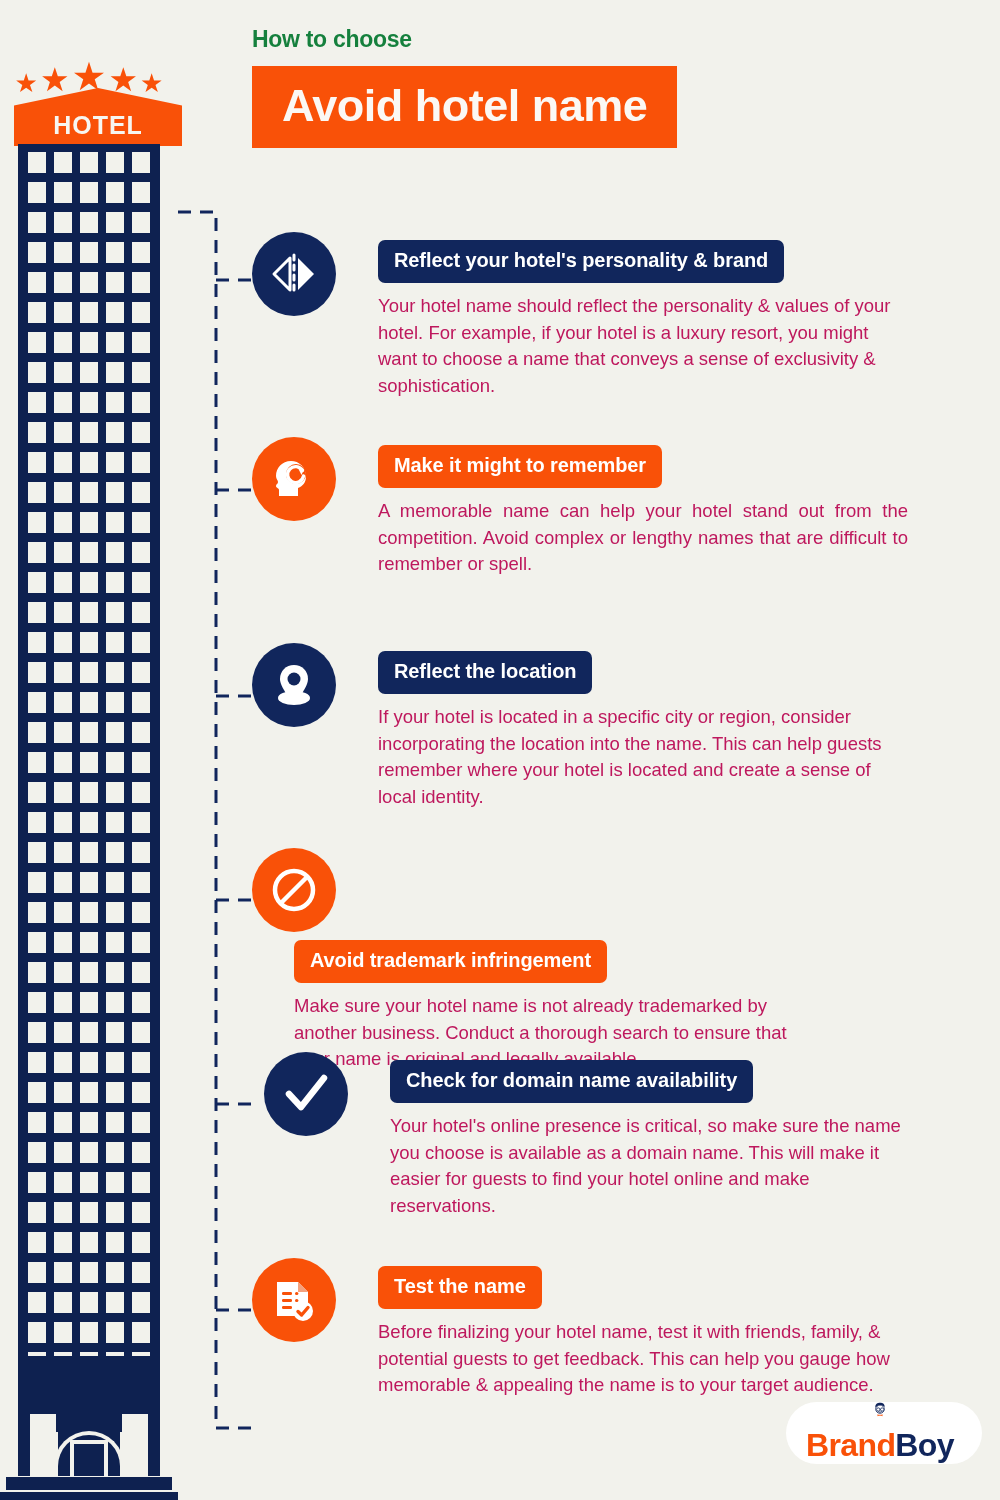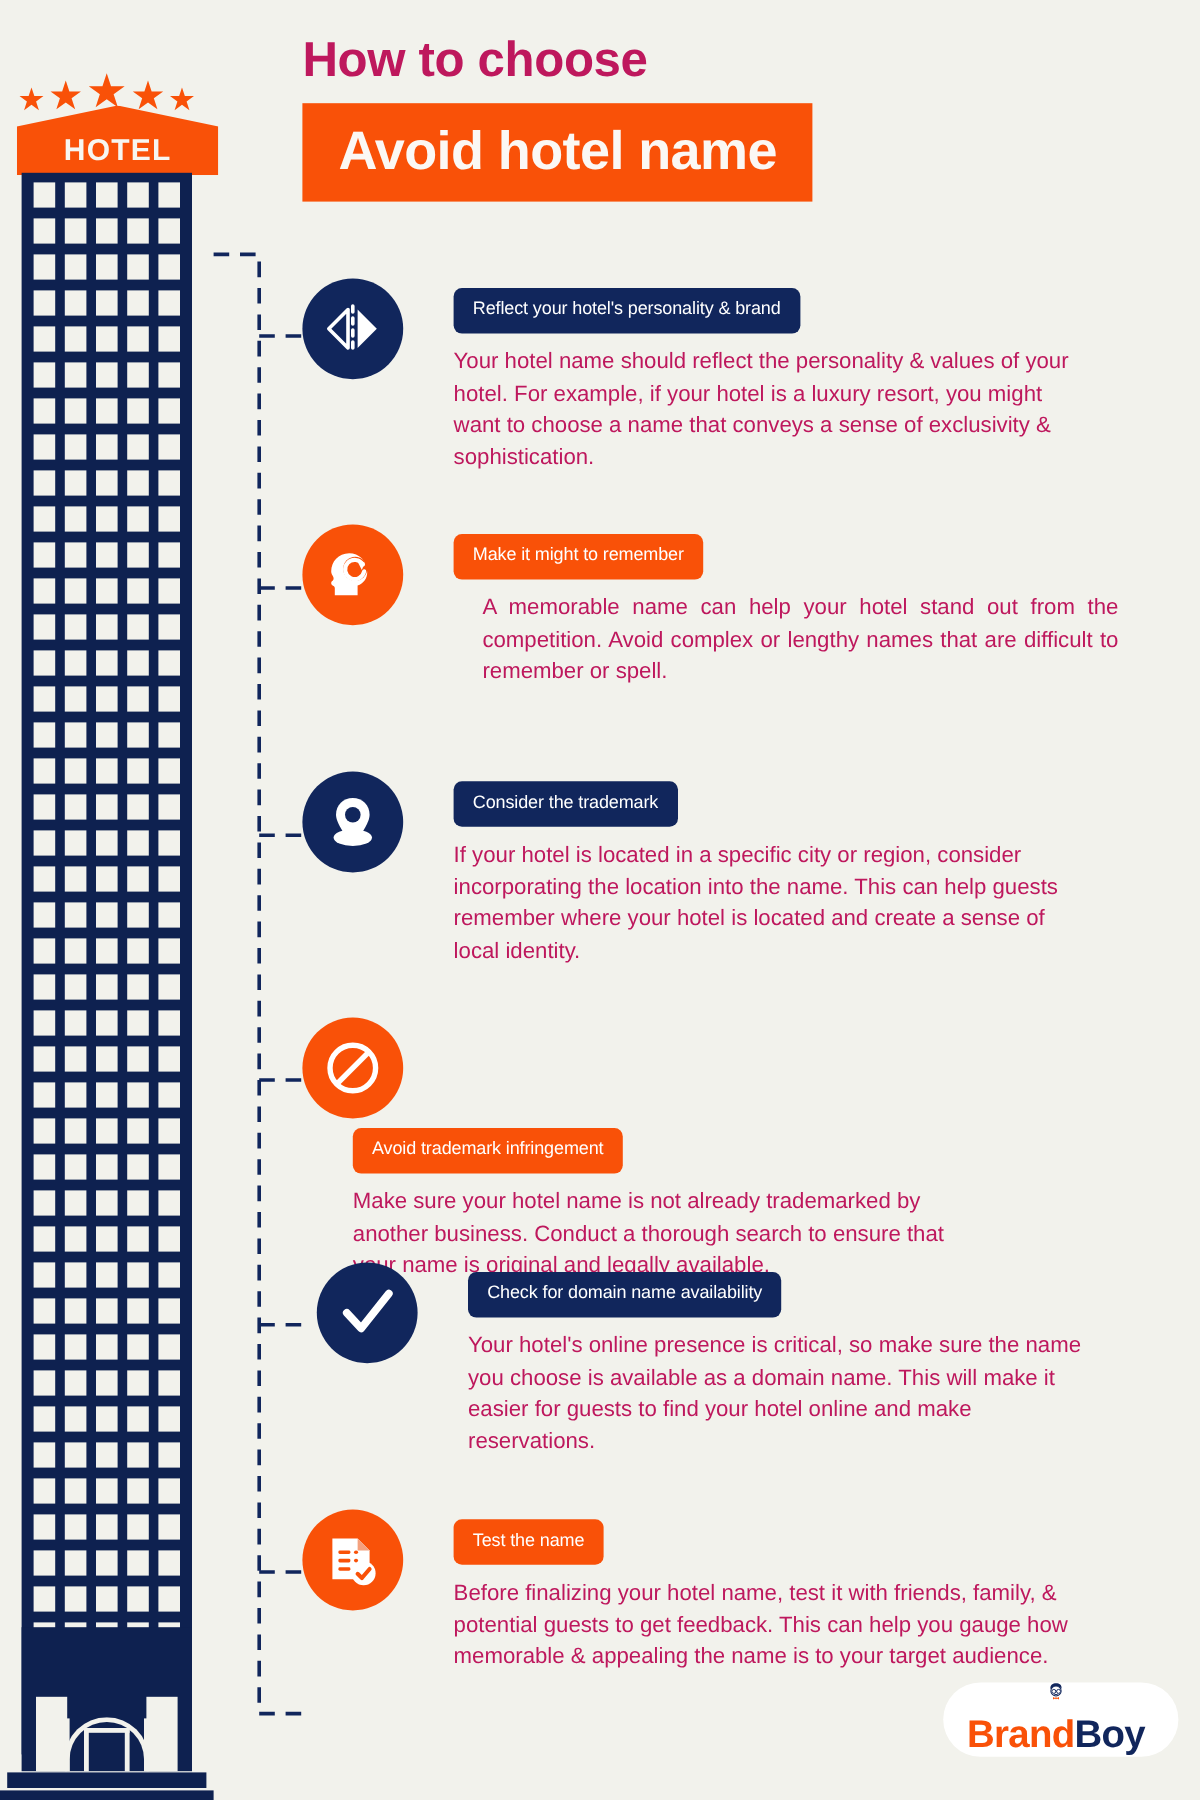--- a/index.html
+++ b/index.html
@@ -39,38 +39,38 @@
   .door{position:absolute;left:50%;transform:translateX(-50%);bottom:0;width:38px;height:36px;
       border:4px solid #f2f2ec;border-bottom:none;box-sizing:border-box;}
   .plinth{position:absolute;left:6px;bottom:10px;width:166px;height:13px;background:#0e2150;}
   .ground{position:absolute;left:0;bottom:0;width:178px;height:8px;background:#0e2150;}
 
   
   .connectors{position:absolute;left:0;top:0;width:1000px;height:1500px;pointer-events:none;}
 
   
   .header{position:absolute;left:252px;top:26px;width:700px;}
-  .kicker{color:#be185d;font-size:41px;font-weight:bold;margin:0 0 13px 0;letter-spacing:-0.3px;}
+  .kicker{color:#15803d;font-size:23px;font-weight:bold;margin:0 0 13px 0;letter-spacing:-0.3px;}
   .title-badge{display:inline-block;background:#f95108;padding:17px 30px 20px 30px;}
   .title-badge span{color:#fbf8f4;font-size:45px;font-weight:bold;letter-spacing:-0.5px;line-height:1;}
 
   
   .steps{position:absolute;left:252px;top:232px;width:700px;}
   .step{position:relative;display:flex;align-items:flex-start;}
   .icon-circle{flex:0 0 auto;width:84px;height:84px;border-radius:50%;
       display:flex;align-items:center;justify-content:center;}
   .icon-circle.navy{background:#11265c;}
   .icon-circle.orange{background:#f95108;}
   .step-body{flex:1 1 auto;margin-left:42px;margin-top:8px;}
   .label{display:inline-block;border-radius:7px;padding:9px 16px 11px 16px;}
   .label.navy{background:#11265c;}
   .label.orange{background:#f95108;}
-  .label span{color:#ffffff;font-size:15px;font-weight:normal;letter-spacing:-0.1px;}
+  .label span{color:#ffffff;font-size:20px;font-weight:bold;letter-spacing:-0.1px;}
   .desc{margin:10px 0 0 0;color:#be185d;font-size:18.5px;line-height:1.44;max-width:530px;}
-  .desc.justify{text-align:justify;margin-left:24px;}
+  .desc.justify{text-align:justify;}
 
   
   .logo{position:absolute;right:18px;bottom:36px;background:#ffffff;border-radius:34px;
       height:62px;padding:0 28px 0 20px;display:flex;align-items:center;gap:10px;flex-direction:column;}
   .logo-text{font-size:32px;font-weight:bold;letter-spacing:-0.6px;}
   .logo-text .brand{color:#f95108;}
   .logo-text .boy{color:#11265c;}
 </style>
 </head>
 <body>
@@ -366,21 +366,21 @@
         <div class="step-body"><div class="label orange"><span>Make it might to remember</span></div><p class="desc justify">A memorable name can help your hotel stand out from the competition. Avoid complex or lengthy names that are difficult to remember or spell.</p></div>
       </div>
       <div class="step" style="position: absolute; top: 411px; left: 0px; width: 700px;">
         <div class="icon-circle navy">
           <svg width="52" height="52" viewBox="0 0 52 52">
       <ellipse cx="26" cy="39" rx="16" ry="7" fill="#ffffff"></ellipse>
       <path d="M26 6 C18 6 12 12 12 20 C12 29 26 45 26 45 C26 45 40 29 40 20 C40 12 34 6 26 6 Z" fill="#ffffff"></path>
       <circle cx="26" cy="20" r="6.5" fill="#11265c"></circle>
     </svg>
         </div>
-        <div class="step-body"><div class="label navy"><span>Consider the trademark</span></div><p class="desc">If your hotel is located in a specific city or region, consider incorporating the location into the name. This can help guests remember where your hotel is located and create a sense of local identity.</p></div>
+        <div class="step-body"><div class="label navy"><span>Reflect the location</span></div><p class="desc">If your hotel is located in a specific city or region, consider incorporating the location into the name. This can help guests remember where your hotel is located and create a sense of local identity.</p></div>
       </div>
       <div class="step" style="position: absolute; top: 616px; left: 0px; width: 700px; flex-direction: column;">
         <div class="icon-circle orange">
           <svg width="52" height="52" viewBox="0 0 52 52">
       <circle cx="26" cy="26" r="19" fill="none" stroke="#ffffff" stroke-width="4.5"></circle>
       <path d="M13 39 L39 13" stroke="#ffffff" stroke-width="4.5" stroke-linecap="round"></path>
     </svg>
         </div>
         <div class="step-body"><div class="label orange"><span>Avoid trademark infringement</span></div><p class="desc">Make sure your hotel name is not already trademarked by another business. Conduct a thorough search to ensure that your name is original and legally available.</p></div>
       </div>

